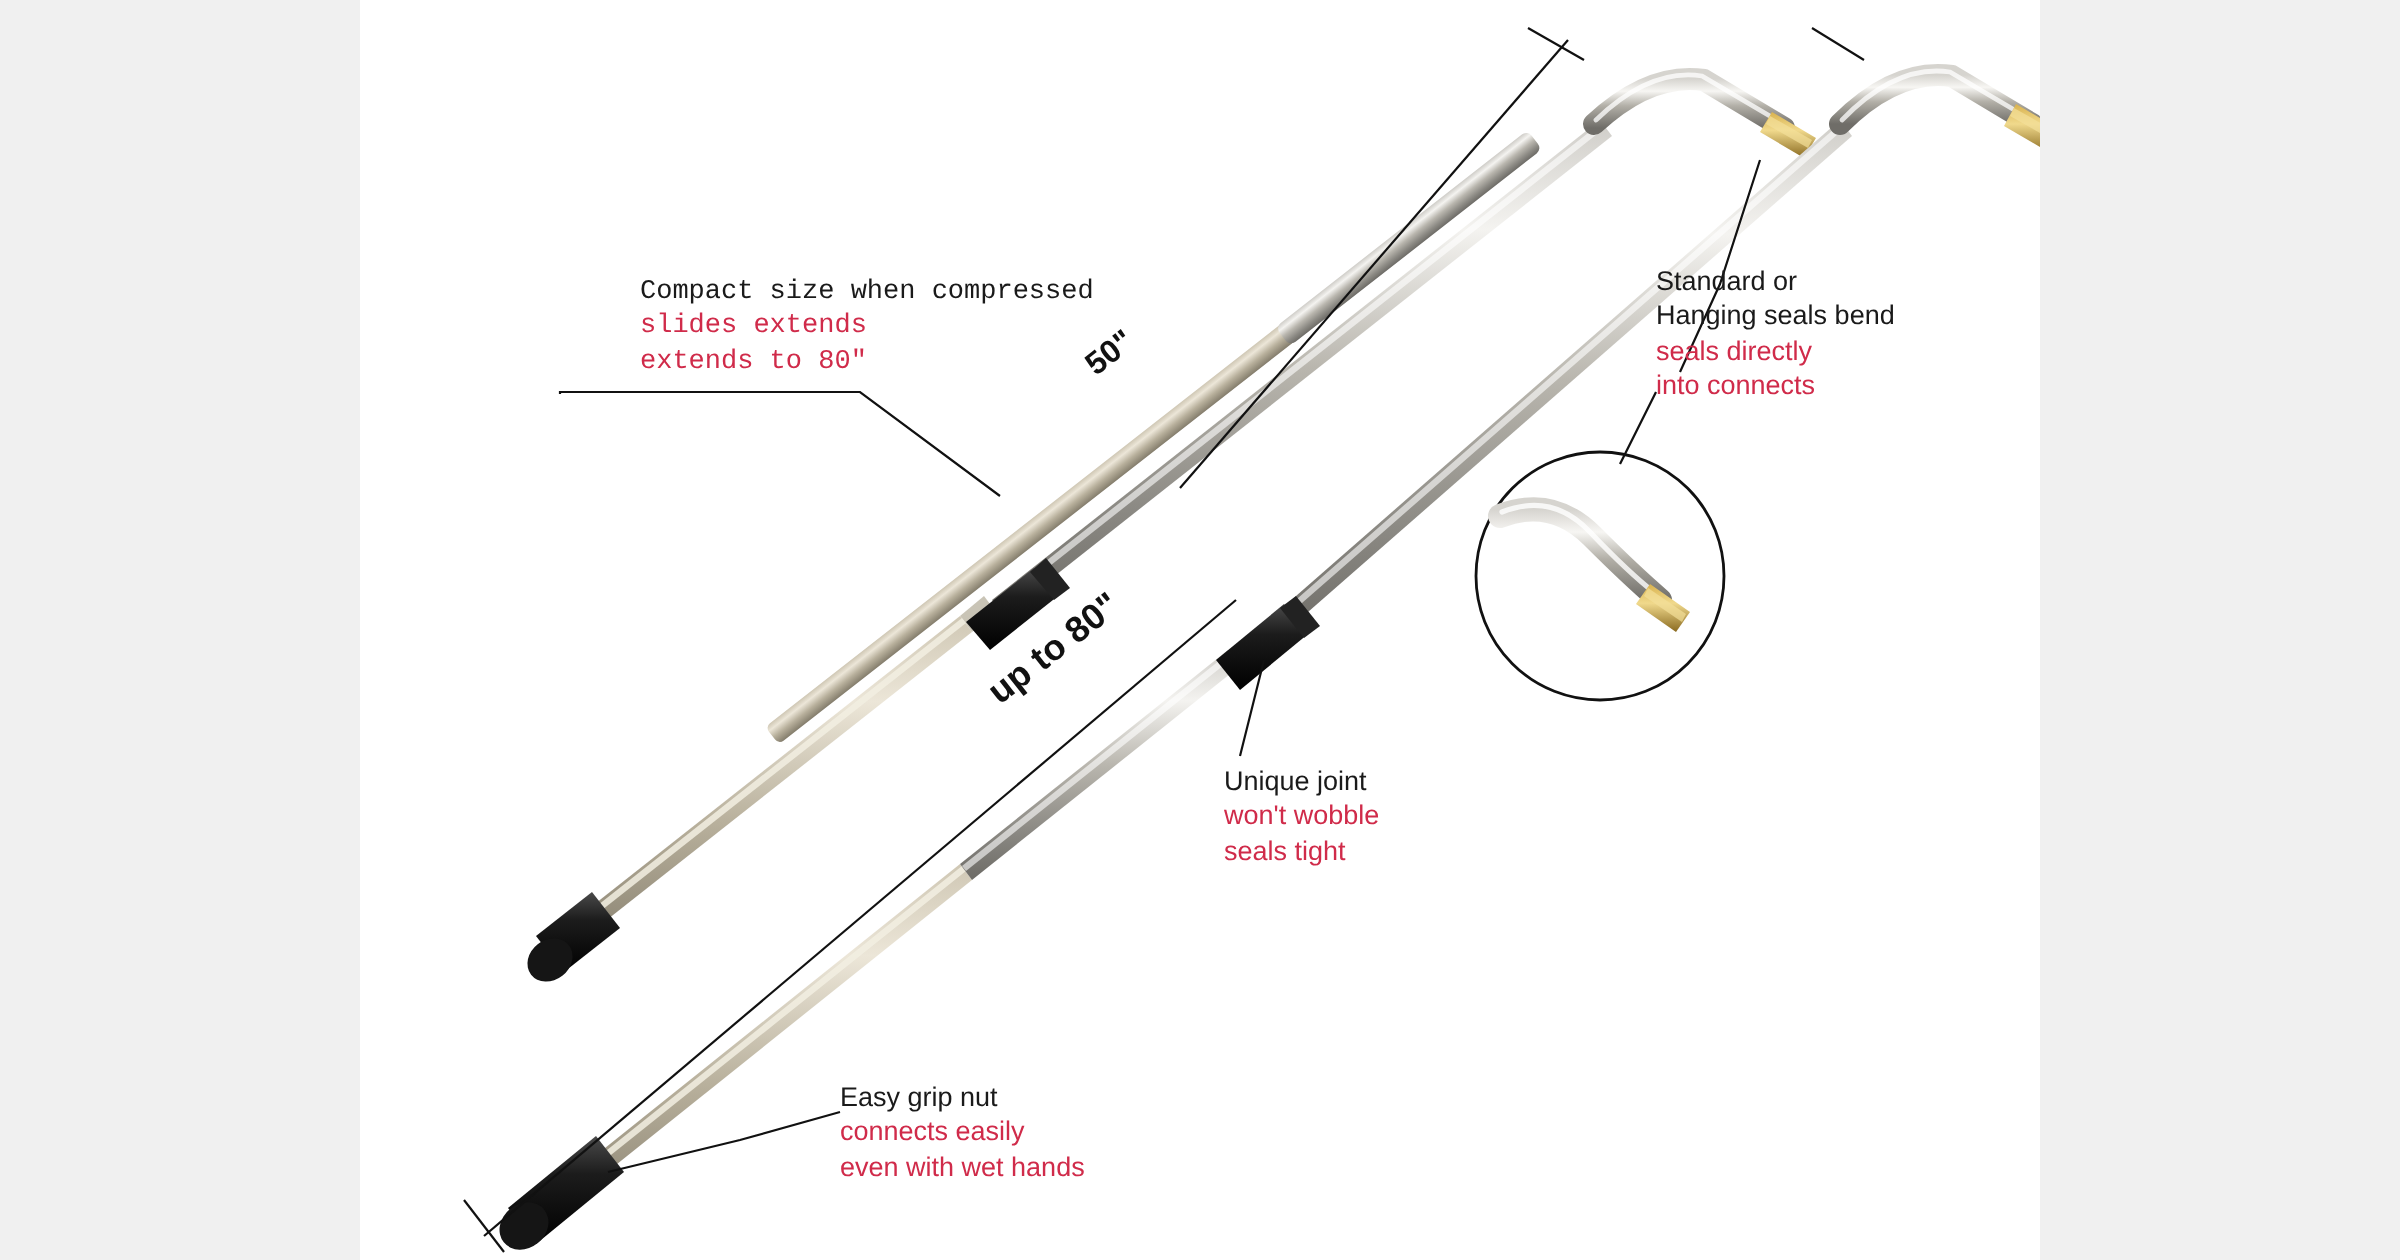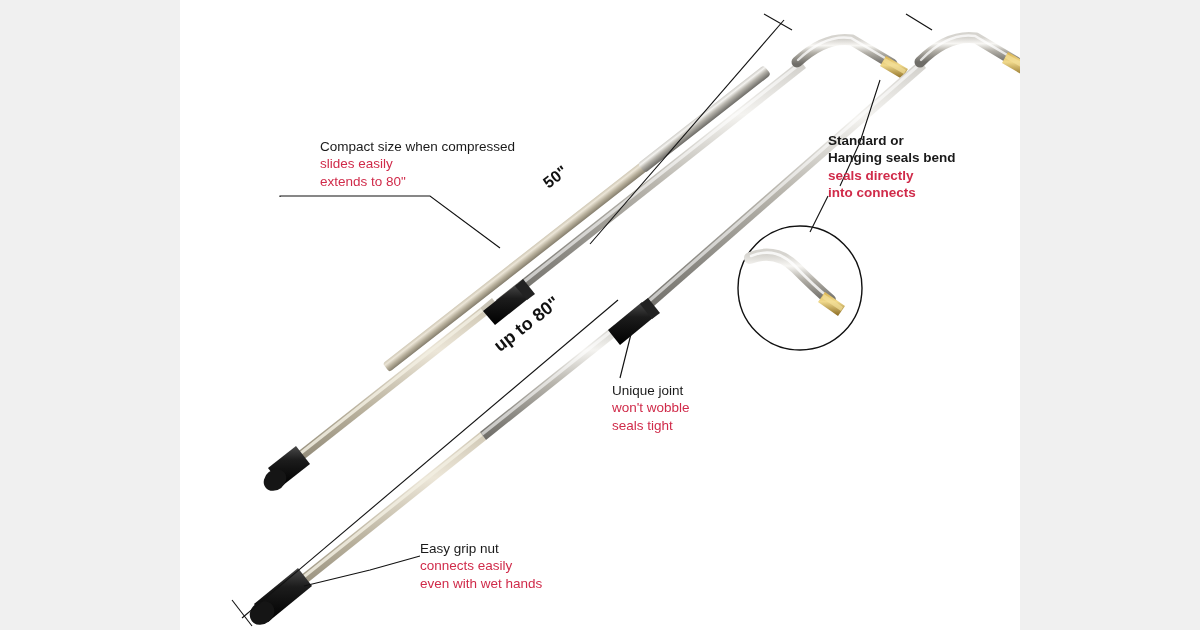--- a/index.html
+++ b/index.html
@@ -224,27 +224,27 @@
 
         <path d="M 440 378 L 452 330"></path>
 
         <path d="M 240 556 L 190 570 L 124 586"></path>
       </g>
     </svg>
 
     <div class="dim-label" id="label-50">50"</div>
     <div class="dim-label" id="label-80">up to 80"</div>
 
-    <div class="callout-block" style="left:140px; top:138px;">
+    <div class="callout-block" style="left:140px; top:138px;font-family:Liberation Mono, monospace;">
       <div class="callout-title">Compact size when compressed</div>
-      <div class="callout-sub">slides easily</div>
+      <div class="callout-sub">slides extends</div>
       <div class="callout-sub">extends to 80"</div>
     </div>
 
-    <div class="callout-block" style="left:648px; top:132px;font-weight:bold;">
+    <div class="callout-block" style="left:648px; top:132px;">
       <div class="callout-title">Standard or</div>
       <div class="callout-title">Hanging seals bend</div>
       <div class="callout-sub">seals directly</div>
       <div class="callout-sub">into connects</div>
     </div>
 
     <div class="callout-block" style="left:432px; top:382px;">
       <div class="callout-title">Unique joint</div>
       <div class="callout-sub">won't wobble</div>
       <div class="callout-sub">seals tight</div>

